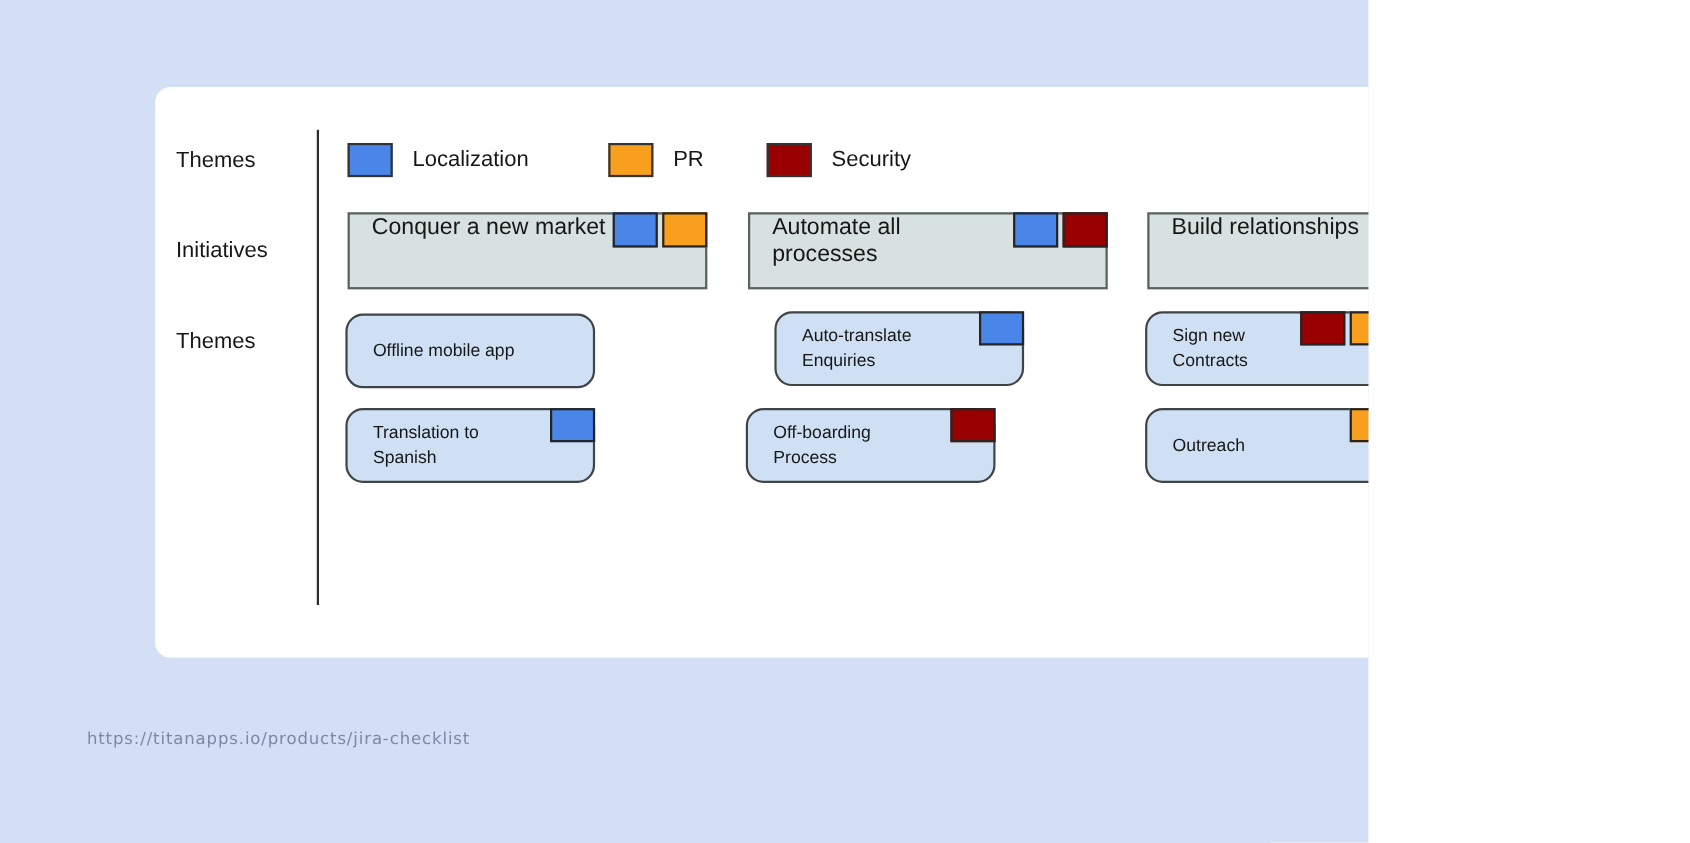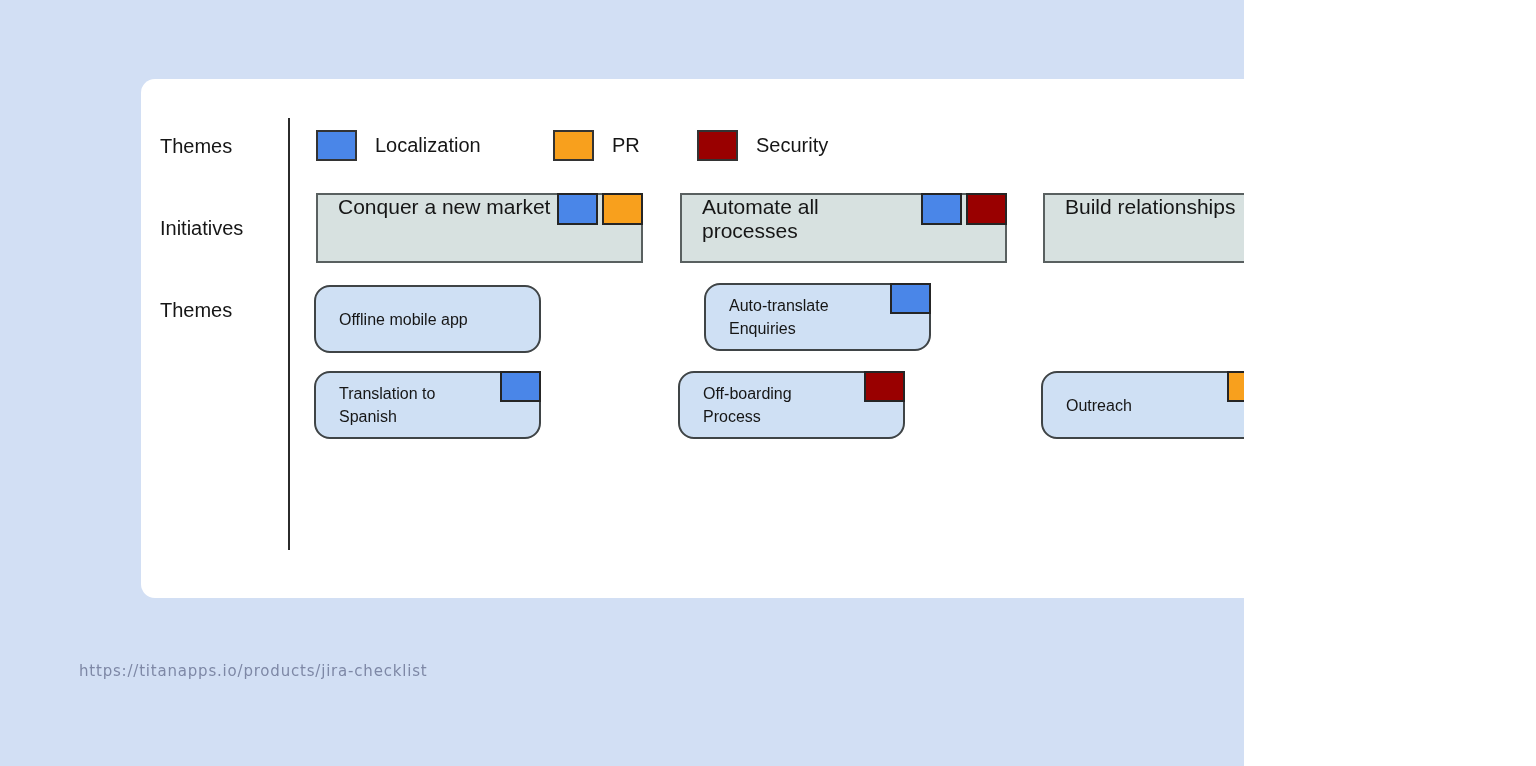--- a/index.html
+++ b/index.html
@@ -90,20 +90,25 @@
       <span class="title-span">Auto-translate
 Enquiries</span>
       <span class="tagrow"><span class="tag" style="background-color: rgb(74, 134, 232);"></span></span>
     </div>
     <div class="epic" style="left:537px; top:292px">
       <span class="title-span">Off-boarding
 Process</span>
       <span class="tagrow"><span class="tag" style="background-color: rgb(153, 0, 0);"></span></span>
     </div>
 
+    <div class="epic" style="left:900px; top:204px">
+      <span class="title-span">Sign new
+Contracts</span>
+      <span class="tagrow"><span class="tag" style="background-color: rgb(153, 0, 0);"></span><span class="tag" style="background-color: rgb(248, 160, 29);"></span></span>
+    </div>
     <div class="epic" style="left:900px; top:292px">
       <span class="title-span">Outreach</span>
       <span class="tagrow"><span class="tag" style="background-color: rgb(248, 160, 29);"></span></span>
     </div>
 
   </div>
 
   <div class="url">https://titanapps.io/products/jira-checklist</div>
 </div>
 

